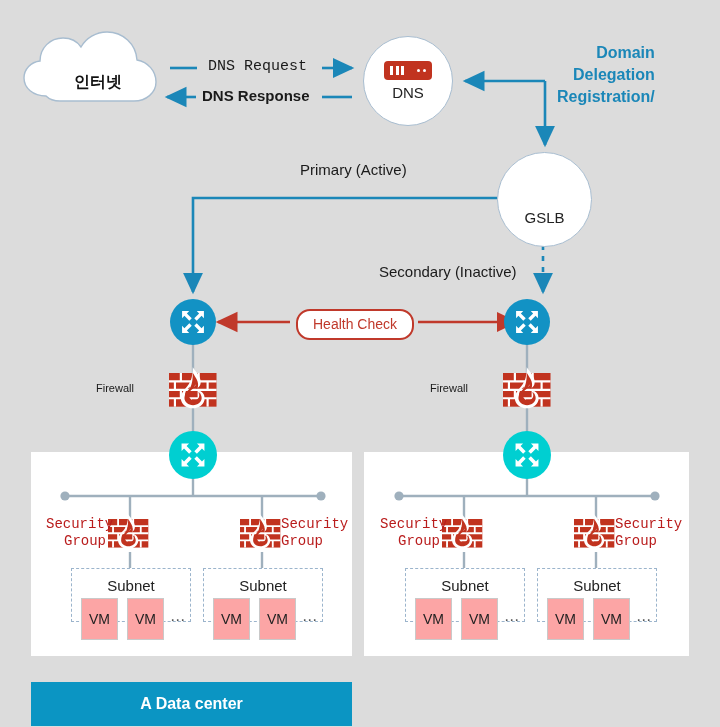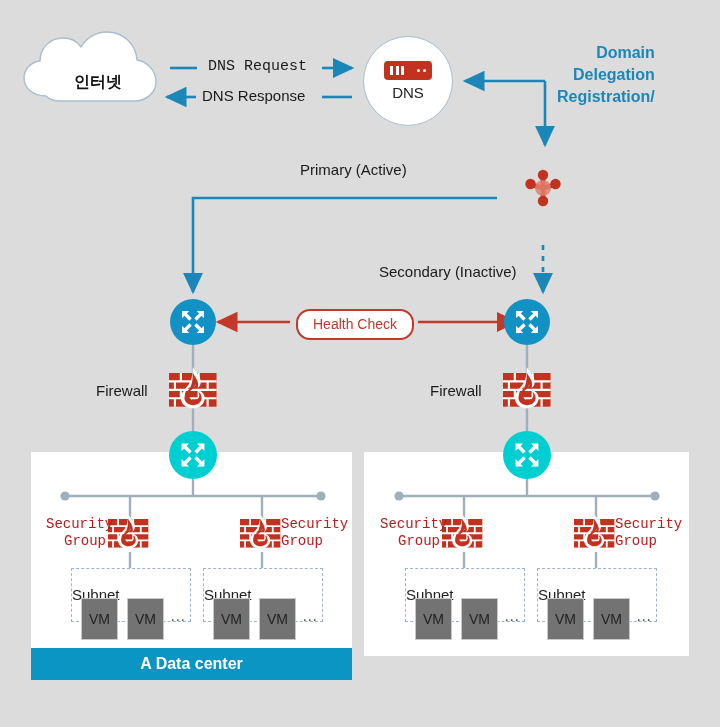--- a/index.html
+++ b/index.html
@@ -56,33 +56,33 @@
     position:absolute;background:#0b95c3;color:#fff;
     font-size:16px;font-weight:bold;
     display:flex;align-items:center;justify-content:center;
   }
 
   
   .subnet{
     position:absolute;border:1.4px dashed #9bb4cc;background:transparent;
   }
   .subnet-label{
-    position:absolute;width:100%;top:17px;
+    position:absolute;width:100%;text-align:center;top:8px;
     font-size:15px;color:#222;
   }
   .vm{
-    position:absolute;width:37px;height:42px;background:#737373;
+    position:absolute;width:37px;height:42px;background:#fca5a5;
     border:1.2px solid #c9c9c9;
     display:flex;align-items:center;justify-content:center;
     font-size:14px;color:#222;box-sizing:border-box;
   }
   .dots{position:absolute;font-size:15px;color:#555;letter-spacing:1px;}
 
   .sg-label{position:absolute;font-size:14px;color:#b91c1c;line-height:17px;font-family:Liberation Mono, monospace;}
-  .fw-label{position:absolute;font-size:15px;color:#1a1a1a;}
+  .fw-label{position:absolute;font-size:11px;color:#1a1a1a;}
 </style>
 </head>
 <body>
 
 <div id="stage">
 
   <svg id="svg" viewBox="0 0 720 727">
     <defs>
       <marker id="arrBlue" markerWidth="9" markerHeight="9" refX="7.5" refY="4.5" orient="auto">
         <path d="M0,0.6 L8.4,4.5 L0,8.4 Z" fill="#1b87b8"></path>
@@ -259,21 +259,21 @@
                L60,101
                C54,101 49,99 46,96 Z" fill="#ffffff" stroke="#a8bdd0" stroke-width="1.4"></path>
     </g>
   </svg>
 
   <div id="cloud">
     <div class="cloud-txt">인터넷</div>
   </div>
 
   <div class="lbl lbl-dark" style="left:208px;top:58px;font-family:Liberation Mono, monospace;">DNS Request</div>
-  <div class="lbl lbl-dark" style="left:202px;top:87px;">DNS Response</div>
+  <div class="lbl lbl-dark" style="left:202px;top:87px;font-weight:bold;">DNS Response</div>
 
   <div class="circ" style="left:363px;top:36px;width:88px;height:88px;">
     <div class="dns-glyph">
       <span class="dns-bars">
           <i></i>
           <i></i>
           <i></i>
         </span>
       <span class="dns-dots">
           <i></i>
@@ -282,20 +282,24 @@
     </div>
     <div class="node-cap">DNS</div>
   </div>
 
   <div class="lbl lbl-bold-blue" style="left:557px;top:42px;text-align:right;">
     <div>Domain</div>
     <div>Delegation</div>
     <div>Registration/</div>
   </div>
 
+  <div class="circ" style="left:497px;top:152px;width:93px;height:93px;">
+    <div style="height:34px;"></div>
+    <div class="node-cap" style="margin-top:2px;">GSLB</div>
+  </div>
 
   <div class="lbl lbl-dark" style="left:300px;top:161px;">Primary (Active)</div>
   <div class="lbl lbl-dark" style="left:379px;top:263px;text-align:center;">Secondary (Inactive)</div>
 
   <div id="healthpill">Health Check</div>
 
   <div class="fw-label" style="left:96px;top:382px;">Firewall</div>
   <div class="fw-label" style="left:430px;top:382px;">Firewall</div>
 
   <div class="sg-label" style="left:46px;top:516px;text-align:right;width:60px;">
@@ -337,15 +341,15 @@
   <div class="vm" style="left:461px;top:598px;">VM</div>
   <div class="dots" style="left:504px;top:611px;">⋯</div>
 
   <div class="subnet" style="left:537px;top:568px;width:118px;height:52px;">
     <div class="subnet-label">Subnet</div>
   </div>
   <div class="vm" style="left:547px;top:598px;">VM</div>
   <div class="vm" style="left:593px;top:598px;">VM</div>
   <div class="dots" style="left:636px;top:611px;">⋯</div>
 
-  <div class="dc-bar" style="left:31px;top:648px;width:321px;height:32px;">A Data center</div>
+  <div class="dc-bar" style="left:31px;top:682px;width:321px;height:44px;">A Data center</div>
 
 </div>
 
 </body></html>

